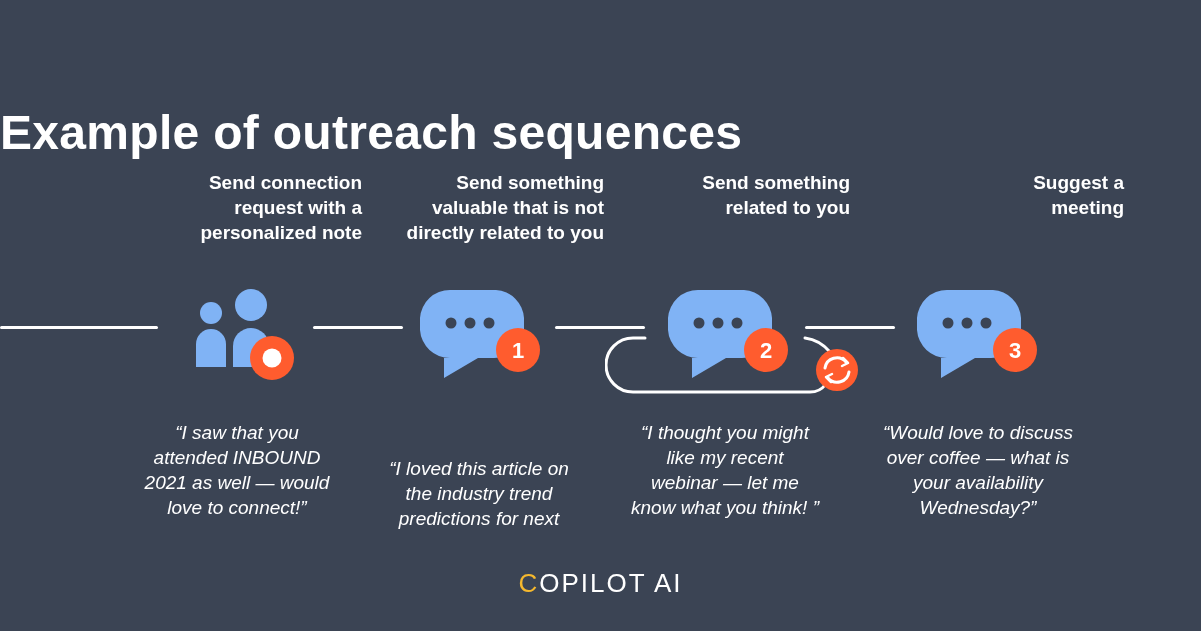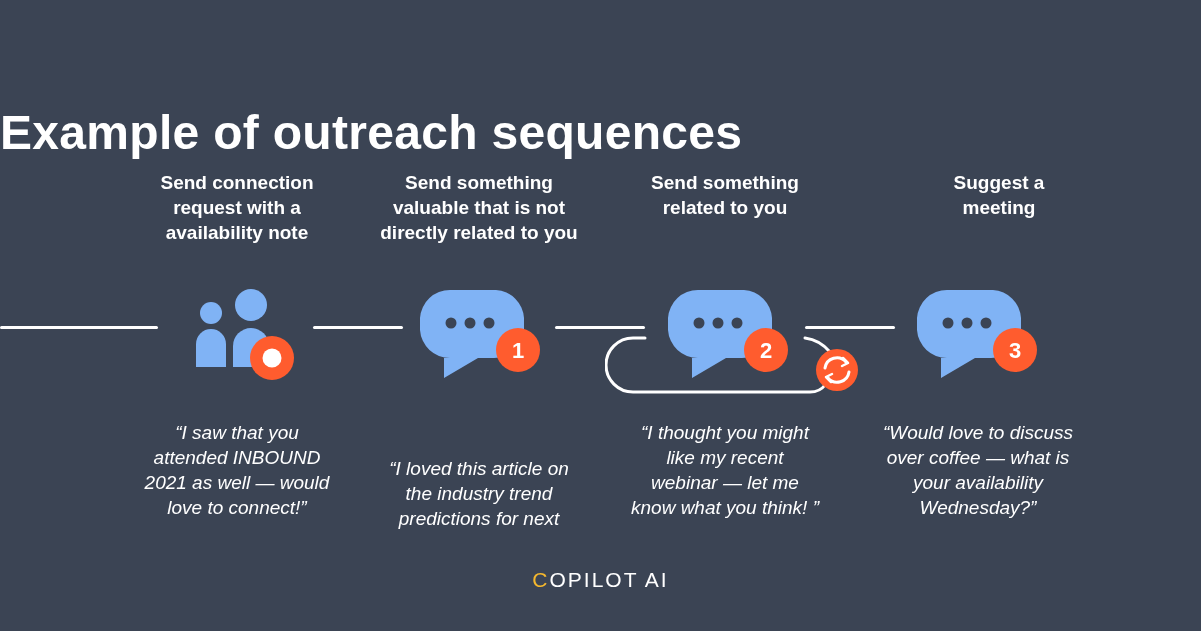--- a/index.html
+++ b/index.html
@@ -10,48 +10,48 @@
       color: #ffffff;
       position: relative;
     }
     .title {
       position: absolute; left: 0; top: 60px; width: 1201px;
       text-align: left; font-size: 48px; font-weight: bold;
       letter-spacing: 0.3px; line-height: 60px; margin-top: 43px;
     }
     .step-heading {
       position: absolute; top: 170px; width: 250px;
-      text-align: center; font-size: 19px; font-weight: bold;
+      text-align: right; font-size: 19px; font-weight: bold;
       line-height: 25px;
     }
     .step-quote {
       position: absolute; top: 420px; width: 250px;
       text-align: center; font-size: 19px; font-style: italic;
       line-height: 25px;
     }
     .line {
       position: absolute; height: 3px; background: #ffffff;
       border-radius: 2px; top: 326px;
     }
     .icon { position: absolute; }
     .footer {
       position: absolute; left: 0; top: 568px; width: 1201px;
-      text-align: center; font-size: 21px; letter-spacing: 2px;
+      text-align: center; font-size: 26px; letter-spacing: 2px;
     }
     .footer .c { color: #f5b82e; }
   </style>
 </head>
 <body>
 
 <div class="title">Example of outreach sequences</div>
 
 <div class="step-heading" style="left:112px;">
   <div>Send connection</div>
   <div>request with a</div>
-  <div>availability note</div>
+  <div>personalized note</div>
 </div>
 <div class="step-heading" style="left:354px;">
   <div>Send something</div>
   <div>valuable that is not</div>
   <div>directly related to you</div>
 </div>
 <div class="step-heading" style="left:600px;">
   <div>Send something</div>
   <div>related to you</div>
 </div>

